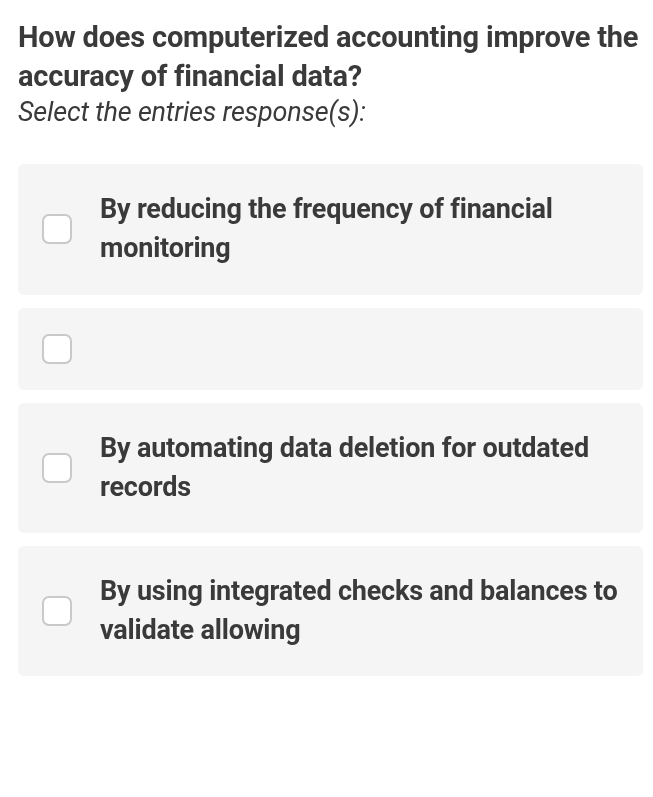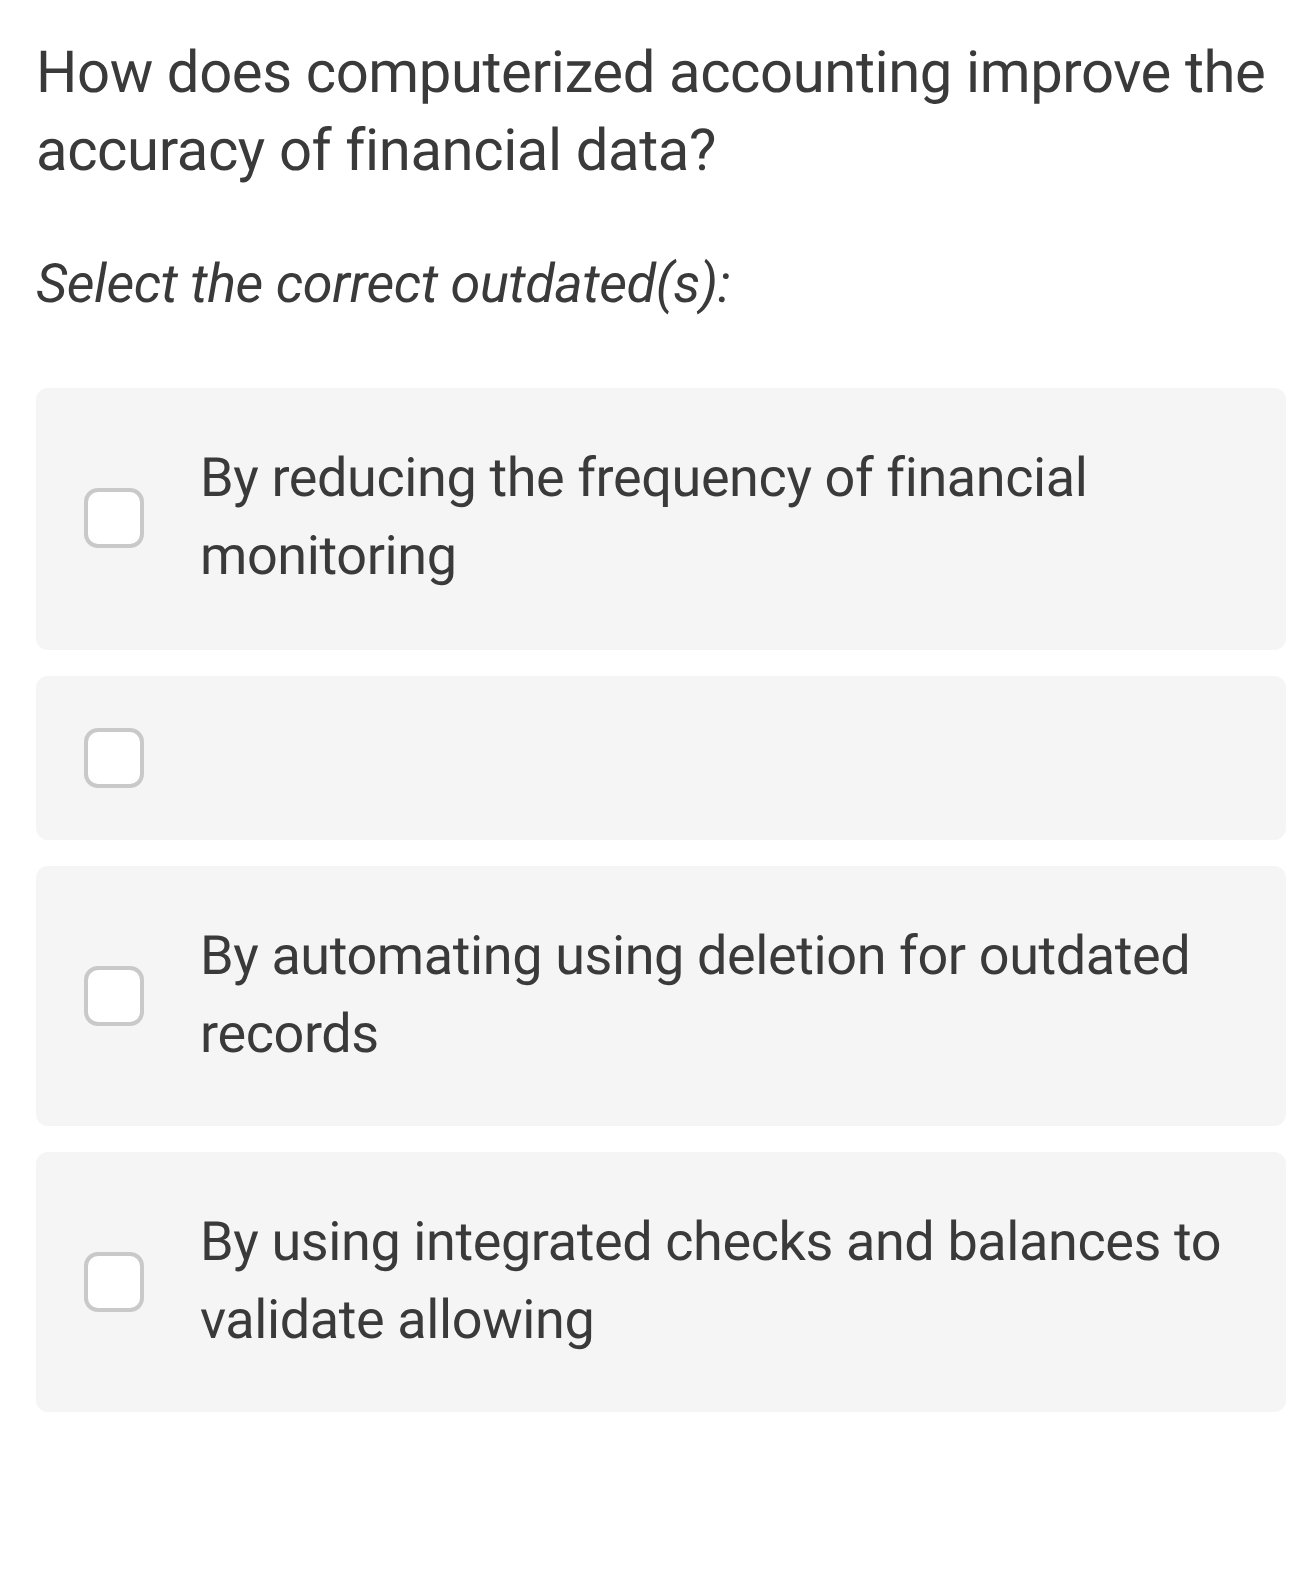--- a/index.html
+++ b/index.html
@@ -9,24 +9,23 @@
     }
     body {
       font-family: -apple-system, BlinkMacSystemFont, "Segoe UI", Roboto, Helvetica, Arial, sans-serif;
       width: 653px;
       padding: 18px 10px 10px 18px;
       color: #3a3a3a;
       background: #ffffff;
     }
     .question-text {
       font-size: 29px;
-      font-weight: 400;
+      font-weight: 700;
       line-height: 1.35;
       color: #3a3a3a;
-      margin-bottom: 30px;
       letter-spacing: -0.2px;
     }
     .instruction-text {
       font-size: 27px;
       font-style: italic;
       font-weight: 400;
       color: #3a3a3a;
       margin-bottom: 36px;
       letter-spacing: -0.2px;
     }
@@ -48,47 +47,47 @@
       height: 30px;
       min-width: 30px;
       border: 2px solid #c9c9c9;
       border-radius: 7px;
       background: #ffffff;
       cursor: pointer;
       flex-shrink: 0;
     }
     .option-label {
       font-size: 27px;
-      font-weight: 400;
+      font-weight: 700;
       line-height: 1.45;
       color: #3a3a3a;
       letter-spacing: -0.2px;
     }
   </style>
 </head>
 <body>
 
 <div class="question-text">How does computerized accounting improve the accuracy of financial data?</div>
 
-<div class="instruction-text">Select the correct outdated(s):</div>
+<div class="instruction-text">Select the entries response(s):</div>
 
 <div class="options-list">
 
   <div class="option-row">
     <div class="checkbox"></div>
     <div class="option-label">By reducing the frequency of financial monitoring</div>
   </div>
 
   <div class="option-row">
     <div class="checkbox"></div>
   </div>
 
   <div class="option-row">
     <div class="checkbox"></div>
-    <div class="option-label">By automating using deletion for outdated records</div>
+    <div class="option-label">By automating data deletion for outdated records</div>
   </div>
 
   <div class="option-row">
     <div class="checkbox"></div>
     <div class="option-label">By using integrated checks and balances to validate allowing</div>
   </div>
 
 </div>
 
 </body></html>

